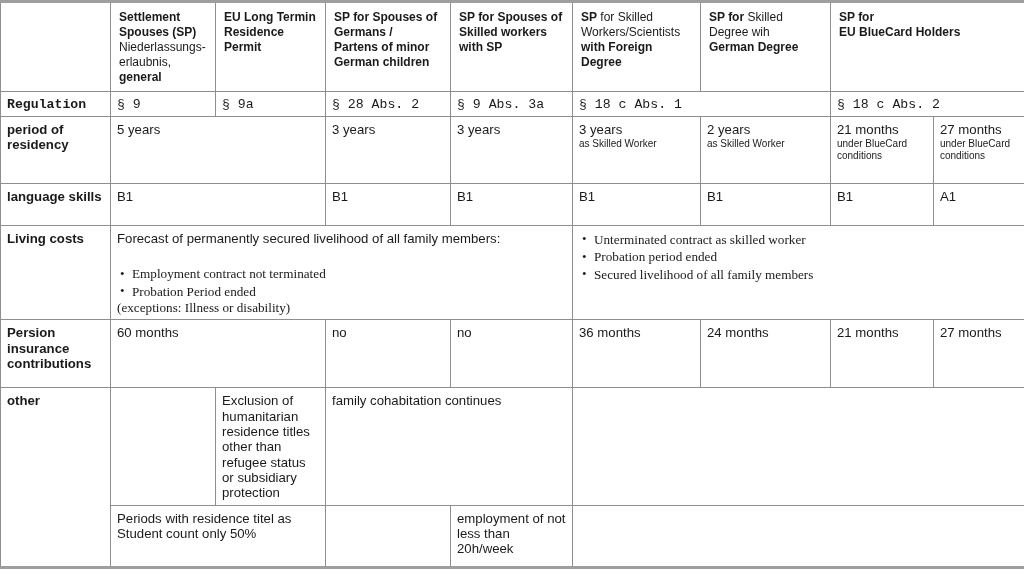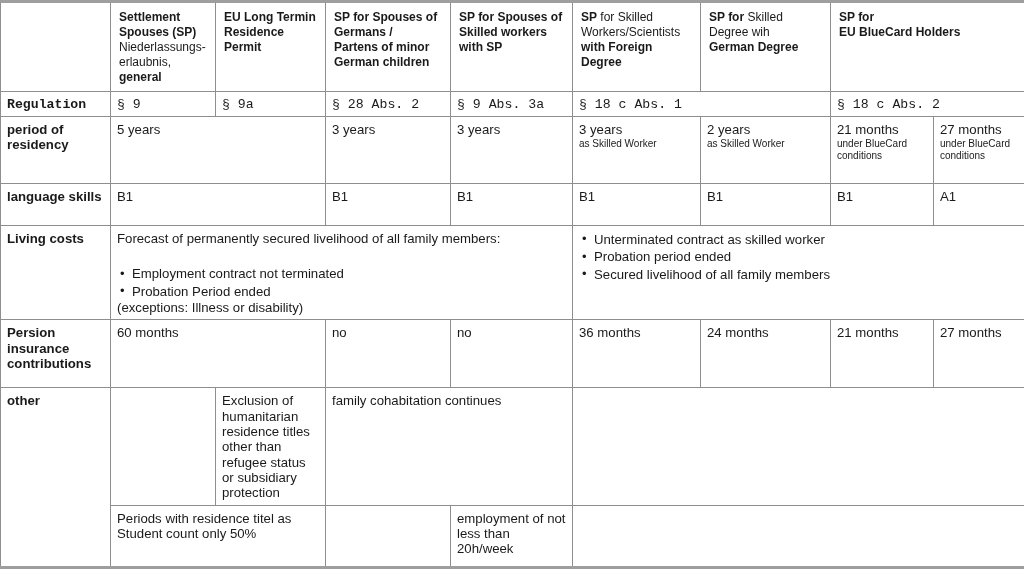--- a/index.html
+++ b/index.html
@@ -52,32 +52,32 @@
   td.h-light{background:#fae3c5;}
   .hb{font-weight:bold;}
   .hn{font-weight:normal;}
   
   td.cream{background:#fdfaef;font-family:Liberation Mono, monospace;}
   td.gray{background:#ebebeb;}
   
   .sub{font-size:10px;line-height:1.2;display:block;margin-top:1px;}
   .small{font-size:10.8px;line-height:1.28;}
   .lead{display:block;margin-bottom:19px;}
-  ul.bl{margin:0;padding:0;list-style:none;}
+  ul.bl{margin:0;padding:0;list-style:none;font-family:Liberation Serif, serif;}
   ul.bl li{
     position:relative;
     padding-left:15px;
     line-height:1.32;
   }
   ul.bl li:before{
     content:"\2022";
     position:absolute;left:3px;top:-0.5px;
     font-size:13px;
   }
-  .tail{display:block;}
+  .tail{display:block;font-family:Liberation Serif, serif;}
 </style>
 </head>
 <body>
 
 <div id="sheet">
 <table class="grid">
   <colgroup>
     <col style="width:110px">
         <col style="width:105px">
         <col style="width:110px">

